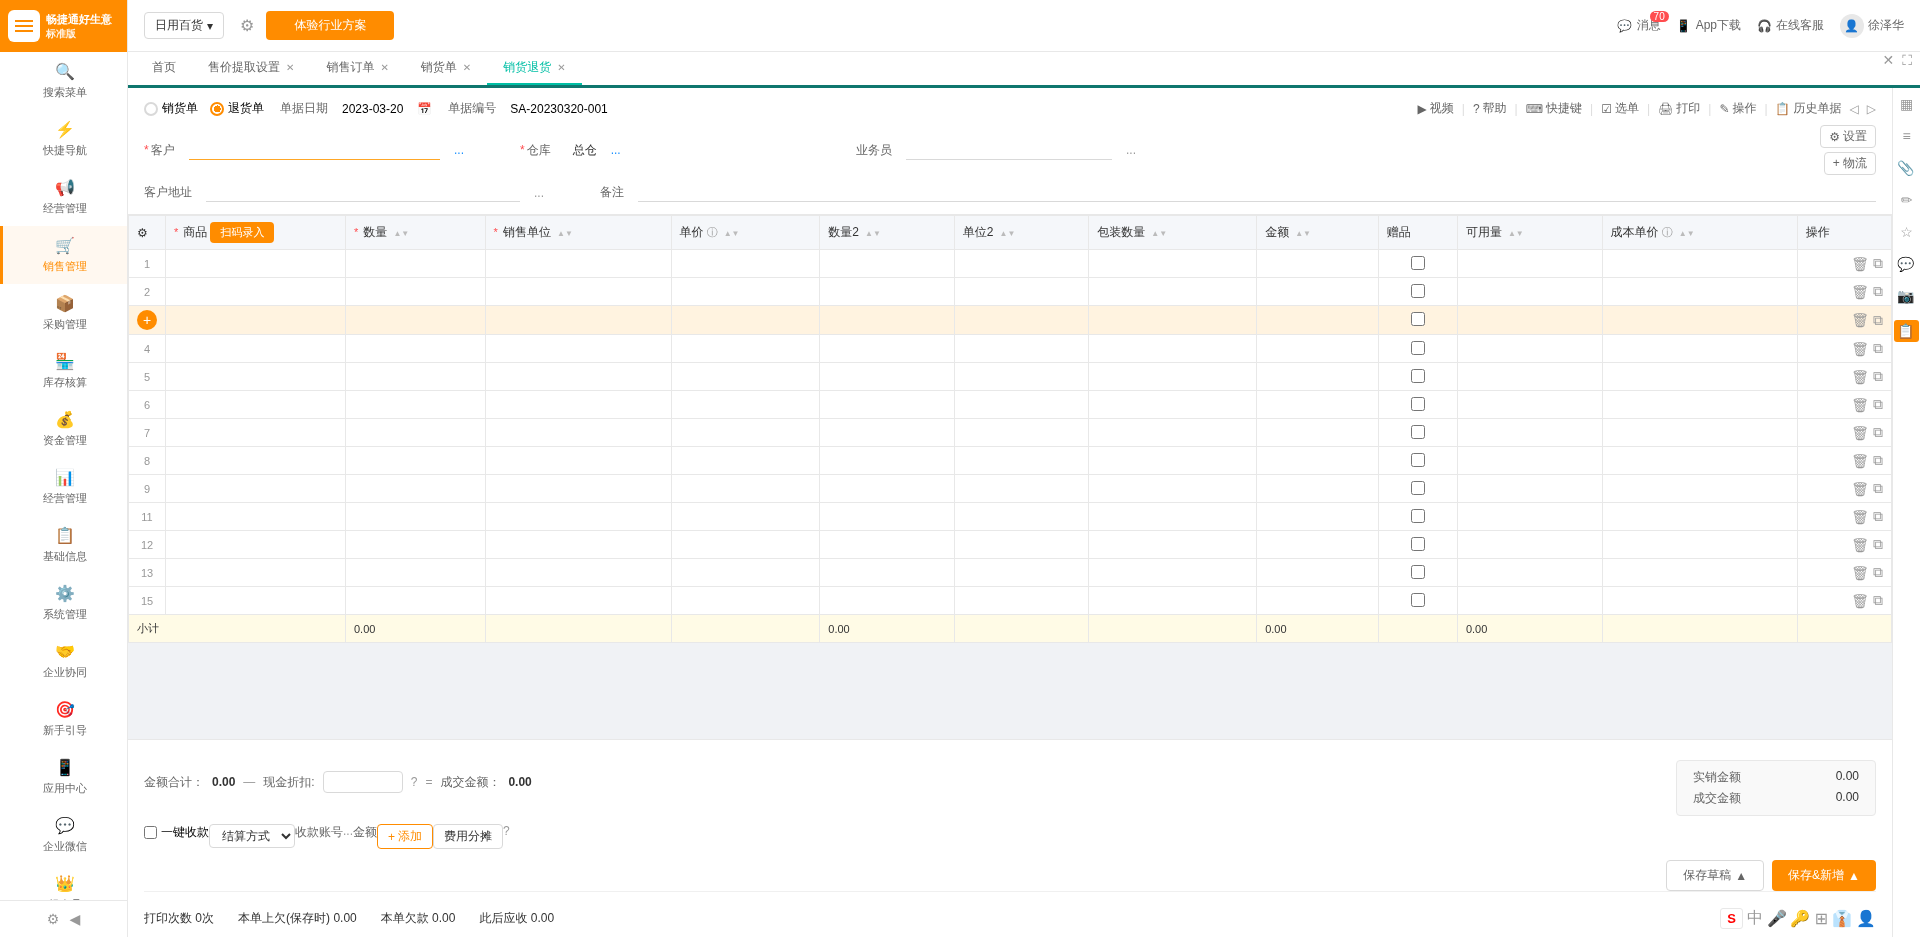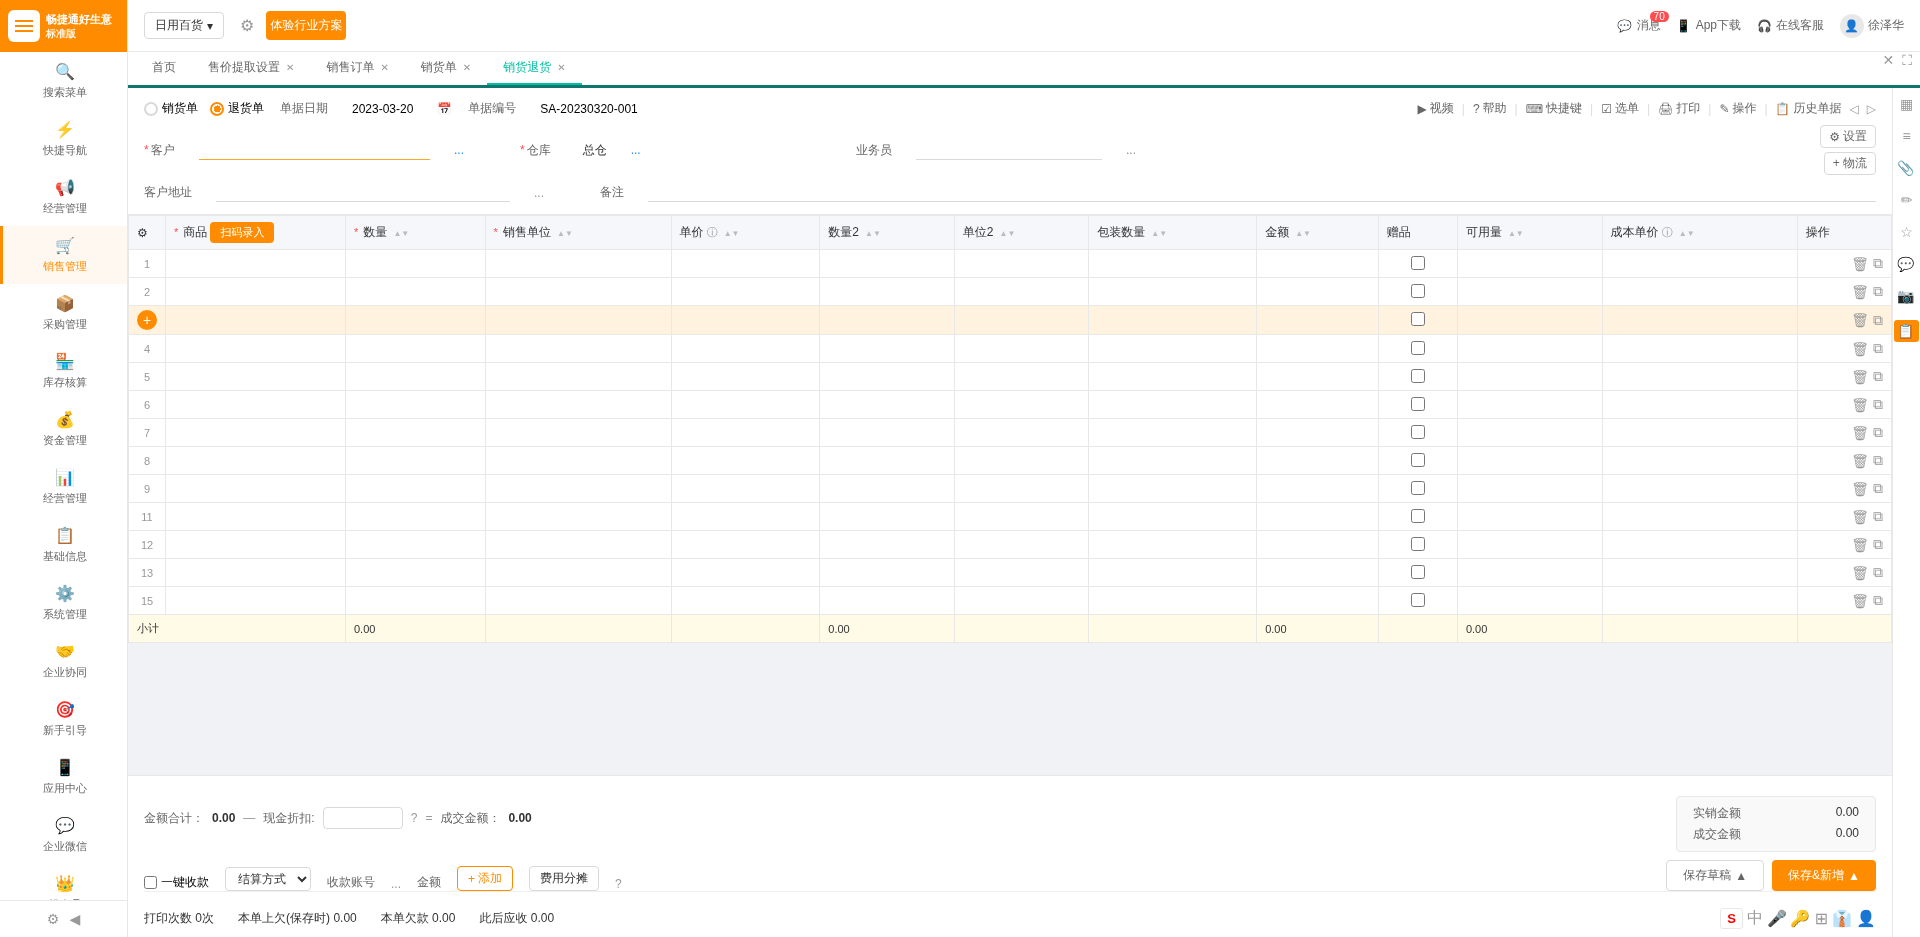--- a/index.html
+++ b/index.html
@@ -18,42 +18,42 @@
     .sidebar-bottom { display: flex; padding: 10px; gap: 10px; border-top: 1px solid #e8e8e8; justify-content: center; }
     .sidebar-bottom-btn { color: #999; cursor: pointer; font-size: 14px; }
 
     
     .main { flex: 1; display: flex; flex-direction: column; overflow: hidden; }
 
     
     .topbar { height: 52px; background: #fff; border-bottom: 1px solid #e8e8e8; display: flex; align-items: center; padding: 0 16px; gap: 12px; }
     .topbar-select { display: flex; align-items: center; gap: 4px; border: 1px solid #d9d9d9; border-radius: 4px; padding: 4px 10px; color: #333; cursor: pointer; font-size: 12px; }
     .topbar-gear { color: #999; cursor: pointer; font-size: 16px; margin-left: 4px; }
-    .topbar-trial-btn { background: #ff8c00; color: #fff; border: none; border-radius: 4px; padding: 6px 4px; cursor: pointer; font-size: 12px; }
+    .topbar-trial-btn { background: #ff8c00; color: #fff; border: none; border-radius: 4px; padding: 6px 28px; cursor: pointer; font-size: 12px; }
     .topbar-right { margin-left: auto; display: flex; align-items: center; gap: 16px; color: #666; }
     .topbar-right-item { display: flex; align-items: center; gap: 4px; cursor: pointer; font-size: 12px; }
     .topbar-msg { position: relative; }
     .topbar-msg-badge { background: #ff4d4f; color: #fff; border-radius: 8px; padding: 0 4px; font-size: 10px; position: absolute; top: -6px; right: -8px; min-width: 16px; text-align: center; }
     .topbar-avatar { width: 24px; height: 24px; border-radius: 50%; background: #e8e8e8; display: flex; align-items: center; justify-content: center; font-size: 12px; }
 
     
     .tabs { background: #fff; border-bottom: 3px solid #0f766e; display: flex; padding: 0 8px; height: 36px; }
     .tab { display: flex; align-items: center; gap: 4px; padding: 6px 16px; cursor: pointer; color: #666; border-bottom: 2px solid transparent; font-size: 12px; white-space: nowrap; }
     .tab.active { color: #00bfa5; border-bottom-color: #00bfa5; font-weight: 500; }
     .tab-close { color: #999; font-size: 10px; margin-left: 2px; }
     .tabs-actions { margin-left: auto; display: flex; gap: 8px; }
     .tabs-action-btn { color: #999; cursor: pointer; font-size: 14px; }
     .form-area { background: #fff; padding: 12px 16px; border-bottom: 1px solid #e8e8e8; }
     .form-row { display: flex; align-items: center; gap: 16px; margin-bottom: 8px; }
     .form-row:last-child { margin-bottom: 0; }
     .radio-group { display: flex; gap: 12px; align-items: center; }
     .radio-item { display: flex; align-items: center; gap: 4px; cursor: pointer; }
     .radio-circle { width: 14px; height: 14px; border-radius: 50%; border: 2px solid #d9d9d9; display: inline-block; }
     .radio-circle.checked { border-color: #ff8c00; background: radial-gradient(circle, #ff8c00 50%, transparent 50%); }
-    .form-field { display: flex; align-items: center; gap: 24px; }
+    .form-field { display: flex; align-items: center; gap: 14px; }
     .form-label { color: #666; white-space: nowrap; }
     .form-label.required::before { content: '*'; color: #ff4d4f; margin-right: 2px; }
     .form-input { border: none; border-bottom: 1px solid #d9d9d9; padding: 2px 4px; min-width: 100px; color: #333; outline: none; }
     .form-dots { color: #1890ff; cursor: pointer; }
     .form-date-icon { color: #999; cursor: pointer; }
     .form-header-actions { margin-left: auto; display: flex; gap: 8px; align-items: center; color: #666; font-size: 12px; }
     .form-header-btn { display: flex; align-items: center; gap: 3px; cursor: pointer; }
     .small-btn { border: 1px solid #d9d9d9; border-radius: 4px; padding: 2px 8px; cursor: pointer; font-size: 11px; color: #666; background: #fff; display: flex; align-items: center; gap: 3px; white-space: nowrap; }
 
     
@@ -74,21 +74,21 @@
     .action-icon { color: #999; cursor: pointer; font-size: 14px; }
     .subtotal-row td { background: #fffbe6; font-weight: 500; }
 
     
     .right-panel { width: 28px; background: #fff; border-left: 1px solid #e8e8e8; display: flex; flex-direction: column; align-items: center; padding: 8px 0; gap: 16px; }
     .right-panel-icon { color: #999; cursor: pointer; font-size: 14px; }
 
     
     .footer { background: #fff; border-top: 1px solid #e8e8e8; padding: 8px 16px; }
     .footer-row1 { display: flex; align-items: center; gap: 8px; margin-bottom: 8px; }
-    .footer-row2 { display: flex; align-items: flex-end; gap: 16px; }
+    .footer-row2 { display: flex; align-items: flex-start; gap: 0; }
     .footer-label { color: #666; }
     .footer-dash { color: #999; }
     .footer-eq { color: #999; }
     .footer-help { color: #999; cursor: pointer; font-size: 12px; }
     .footer-amount { color: #333; font-weight: bold; }
     .footer-checkbox { display: flex; align-items: center; gap: 4px; }
     .footer-input { border: 1px solid #d9d9d9; border-radius: 4px; padding: 3px 8px; width: 100px; font-size: 12px; }
     .footer-select { border: 1px solid #d9d9d9; border-radius: 4px; padding: 3px 8px; color: #333; background: #fff; font-size: 12px; }
     .add-btn { background: #fff; border: 1px solid #ff8c00; color: #ff8c00; border-radius: 4px; padding: 3px 10px; cursor: pointer; display: flex; align-items: center; gap: 3px; font-size: 12px; }
     .expense-btn { background: #fff; border: 1px solid #d9d9d9; border-radius: 4px; padding: 3px 10px; cursor: pointer; font-size: 12px; color: #333; }
@@ -738,21 +738,21 @@
             <span class="footer-label">收款账号</span>
             <span style="color:#999; cursor:pointer;">...</span>
             <span class="footer-label">金额</span>
             <button class="add-btn">
               <span>+</span>
               <span>添加</span>
             </button>
             <button class="expense-btn">费用分摊</button>
             <span class="help-icon">?</span>
 
-            <div style="margin-left:auto; display:flex; gap:8px;">
+            <div style="margin-left:auto; display:flex; gap:8px;margin-top:36px;">
               <button class="btn-save-draft">
                 <span>保存草稿</span>
                 <span>▲</span>
               </button>
               <button class="btn-save-new">
                 <span>保存&amp;新增</span>
                 <span>▲</span>
               </button>
             </div>
           </div>

